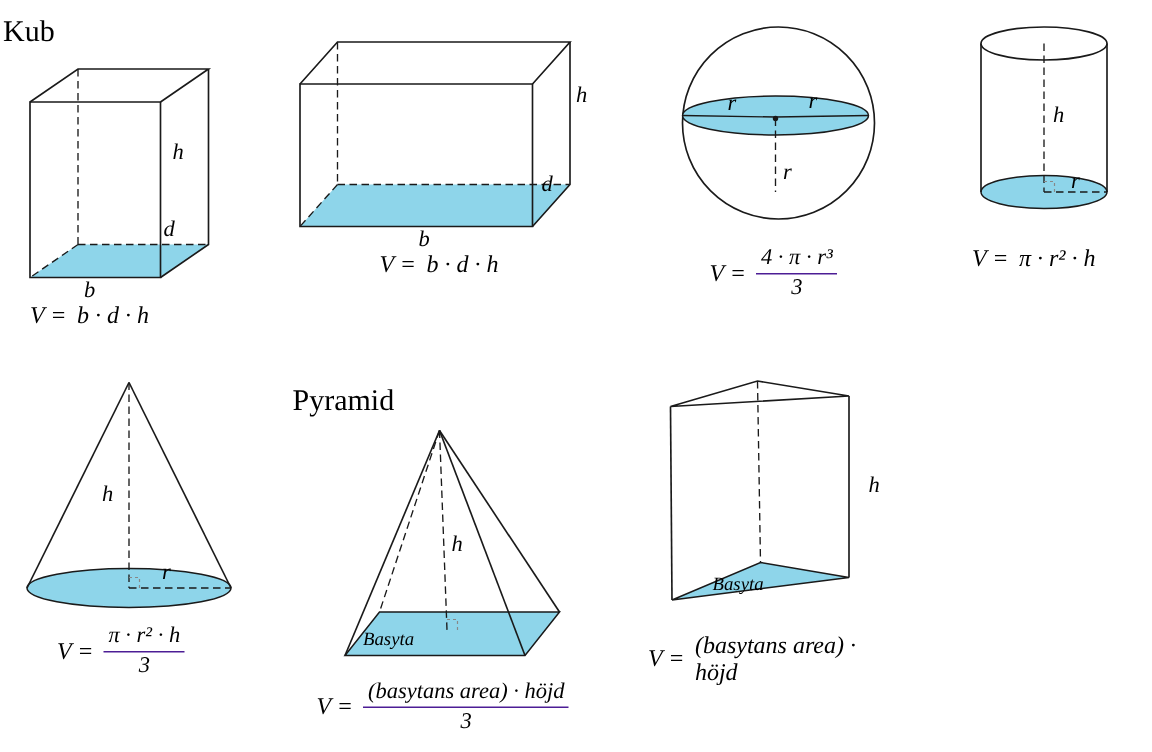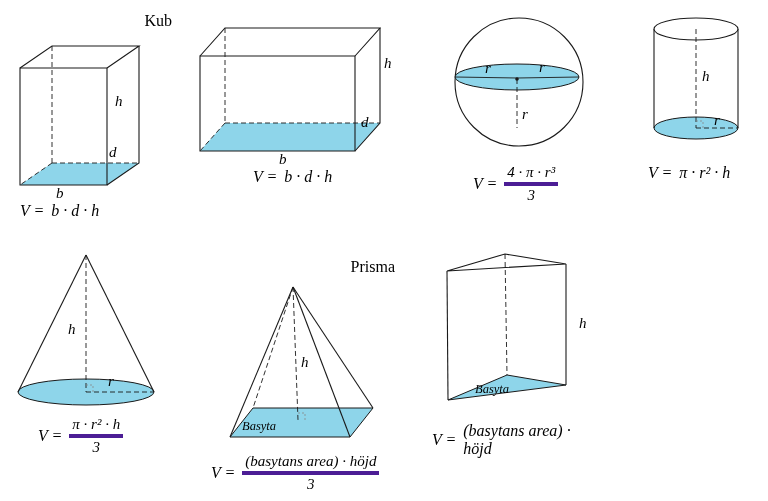--- a/index.html
+++ b/index.html
@@ -1,34 +1,34 @@
 <!DOCTYPE html>
 <html><head>
 <meta charset="utf-8">
 <style>
   * { box-sizing: border-box; }
   html, body { margin: 0; padding: 0; background: #ffffff; }
   .canvas { position: relative; width: 768px; height: 501px; background: #ffffff;
             font-family: "Liberation Serif", serif; overflow: hidden; color: #000; }
   figure.fig { position: absolute; margin: 0; }
-  .fig-title { font-size: 16px; text-align: right; height: 34px; line-height: 30px; }
+  .fig-title { font-size: 20px; text-align: left; height: 34px; line-height: 30px; }
   .row2 .fig-title { height: 32px; }
   svg { display: block; }
   .face   { fill: #8ed5ea; stroke: none; }
   .face-o { fill: #8ed5ea; stroke: #1a1a1a; stroke-width: 1; }
   .outline{ fill: #ffffff; stroke: #1a1a1a; stroke-width: 1.1; }
   .solid path { fill: none; stroke: #1a1a1a; stroke-width: 1.1; }
   .dash  path { fill: none; stroke: #1a1a1a; stroke-width: 0.9; stroke-dasharray: 5 3; }
   .thin  { fill: none; stroke: #1a1a1a; stroke-width: 0.9; }
   .ra    { fill: none; stroke: #888; stroke-width: 0.8; stroke-dasharray: 2 2; }
   .lbl   { font-family: "Liberation Serif", serif; font-style: italic; font-size: 15px; fill: #000; }
   .lbl-sm{ font-family: "Liberation Serif", serif; font-style: italic; font-size: 12.5px; fill: #000; }
   .formula { display: flex; align-items: center; gap: 7px; font-style: italic; font-size: 16px; }
   .frac { display: inline-flex; flex-direction: column; align-items: center; font-size: 15px; line-height: 1.15; }
-  .frac .num { padding: 0 3px 1px; border-bottom: 4px solid #4c1d95; }
+  .frac .num { padding: 0 3px 1px; border-bottom: 1px solid #4c1d95; }
   .frac .den { padding-top: 1px; }
 </style>
 </head>
 <body>
 
 <div class="canvas">
 
   <figure class="fig" style="left:2px; top:6px; width:170px">
     <div class="fig-title">Kub</div>
     <svg width="170" height="160" viewBox="0 0 170 160">
@@ -139,21 +139,21 @@
     <div class="formula" style="margin-left:36px; margin-top:4px">
       <span>V =</span>
       <span class="frac">
         <span class="num">π · r² · h</span>
         <span class="den">3</span>
       </span>
     </div>
   </figure>
 
   <figure class="fig row2" style="left:195px; top:252px; width:200px">
-    <div class="fig-title">Prisma</div>
+    <div class="fig-title">Pyramid</div>
     <svg width="200" height="165" viewBox="0 0 200 165">
       <polygon class="face-o" points="35,153 155,153 178,124 58,124"></polygon>
       <g class="solid">
         <path d="M98 3 L35 153"></path>
         <path d="M98 3 L155 153"></path>
         <path d="M98 3 L178 124"></path>
       </g>
       <g class="dash">
         <path d="M98 3 L58 124"></path>
         <path d="M98 3 L103 136"></path>

